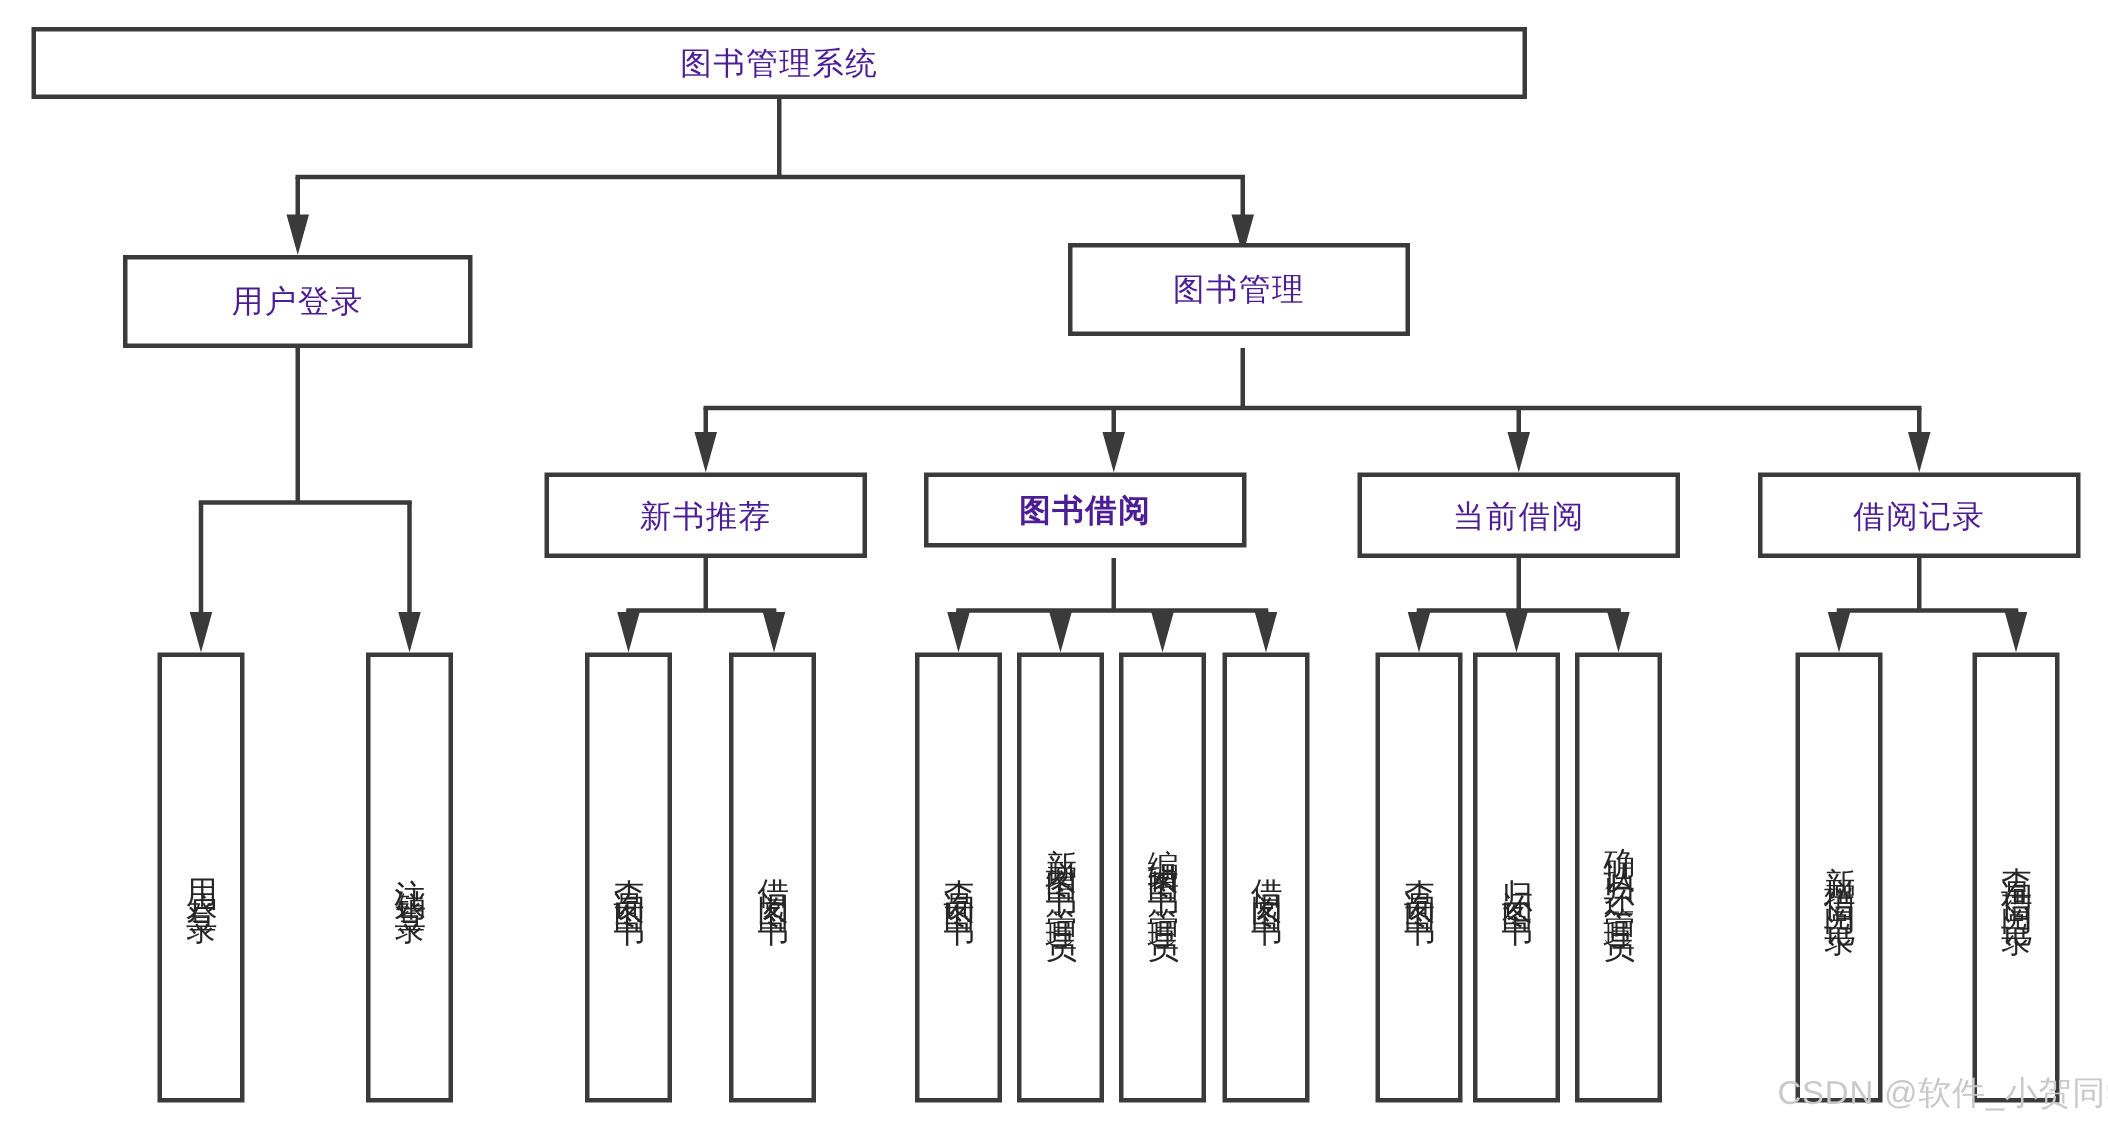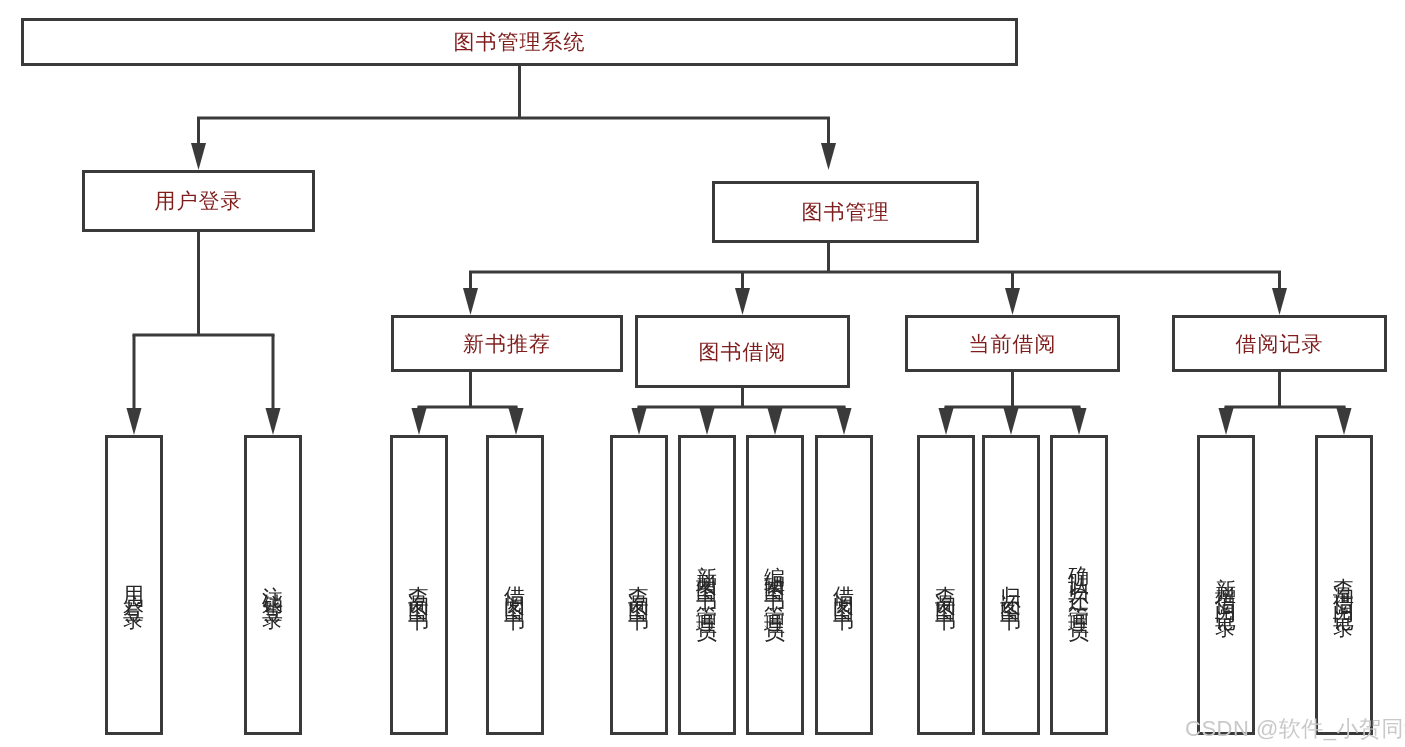--- a/index.html
+++ b/index.html
@@ -25,21 +25,21 @@
   }
   .hbox {
     position: absolute;
     box-sizing: border-box;
     border: 3px solid #3a3a3a;
     background: #ffffff;
     display: flex;
     align-items: center;
     justify-content: center;
     font-size: 21px;
-    color: #7f1d1d;
+    color: #4c1d95;
     letter-spacing: 1px;
     z-index: 2;
   }
   .leaf {
     position: absolute;
     box-sizing: border-box;
     border: 3px solid #3a3a3a;
     background: #ffffff;
     top: 435px;
     width: 58px;
@@ -129,28 +129,28 @@
       <polygon points="1336.5,408 1351.5,408 1344,435" fill="#3a3a3a"></polygon>
     </svg>
 
   <div class="hbox" style="left:21px; top:18px; width:997px; height:48px;">
     <span>图书管理系统</span>
   </div>
 
   <div class="hbox" style="left:82px; top:170px; width:233px; height:62px;">
     <span>用户登录</span>
   </div>
-  <div class="hbox" style="left:712px; top:181px; width:267px; height:62px;text-align:center;">
+  <div class="hbox" style="left:712px; top:162px; width:228px; height:62px;text-align:center;">
     <span>图书管理</span>
   </div>
 
-  <div class="hbox" style="left:363px; top:315px; width:232px; height:57px;margin-left:28px;">
+  <div class="hbox" style="left:363px; top:315px; width:215px; height:57px;">
     <span>新书推荐</span>
   </div>
-  <div class="hbox" style="left:635px; top:315px; width:215px; height:73px;">
+  <div class="hbox" style="left:616px; top:315px; width:215px; height:50px;font-weight:bold;">
     <span>图书借阅</span>
   </div>
   <div class="hbox" style="left:905px; top:315px; width:215px; height:57px;text-align:center;">
     <span>当前借阅</span>
   </div>
   <div class="hbox" style="left:1172px; top:315px; width:215px; height:57px;">
     <span>借阅记录</span>
   </div>
 
   <div class="leaf" style="left:105px;">

